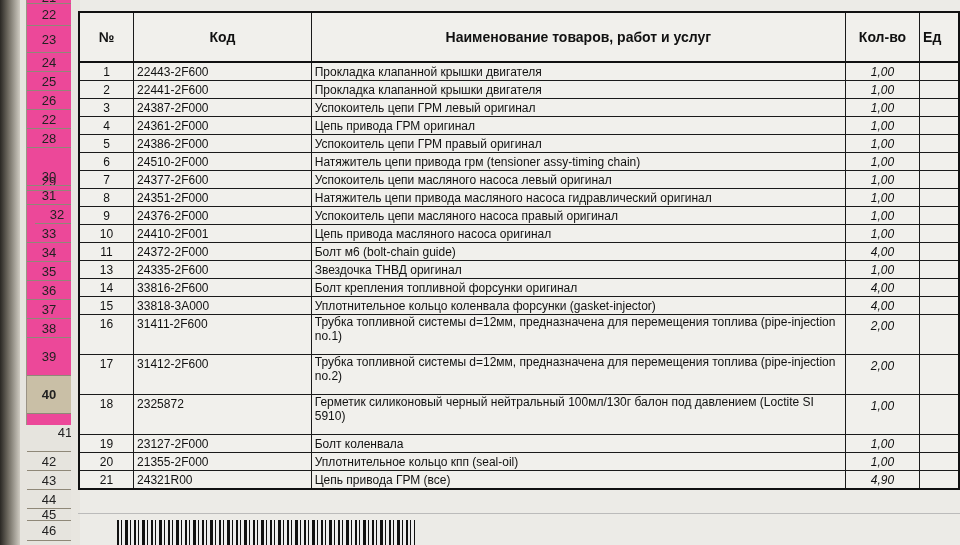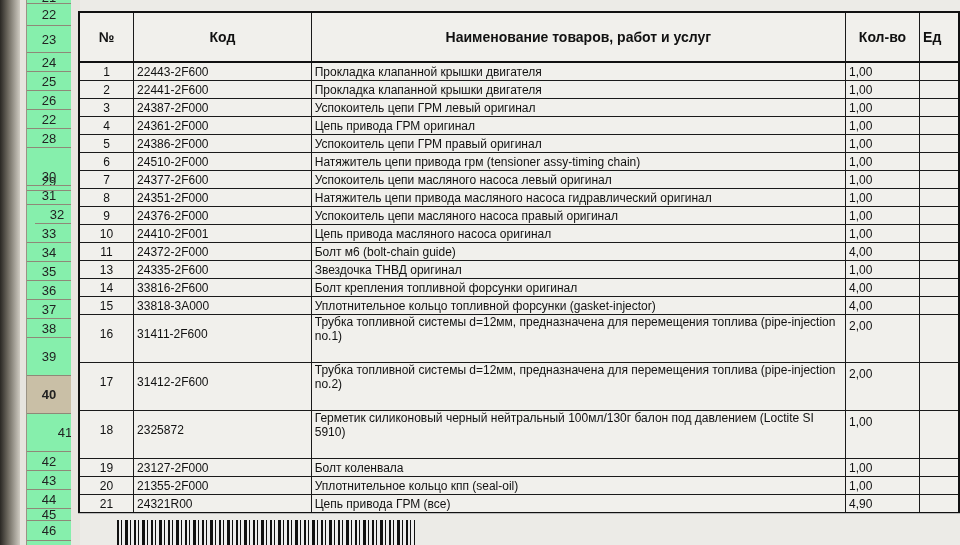--- a/index.html
+++ b/index.html
@@ -4,40 +4,40 @@
 <style>
   html, body { margin:0; padding:0; }
   body {
     width:960px; height:545px; overflow:hidden; position:relative;
     background:#e6e4de;
     font-family:"Liberation Sans", sans-serif;
     color:#111;
   }
   .left-edge { position:absolute; left:0; top:0; width:20px; height:545px;
     background:linear-gradient(90deg,#2a2824 0%,#6e6a60 40%,#cfcbc2 100%); }
-  .row-headers { position:absolute; left:26px; top:0; width:44px; height:545px;
-    background:#86efac; border-left:1px solid #9a9384; border-right:1px solid #7a7466;text-decoration:underline; }
+  .row-headers { position:absolute; left:26px; top:0; width:44px; height:425px;
+    background:#ec4899; border-left:1px solid #9a9384; border-right:1px solid #7a7466;text-decoration:underline; }
   .rh { position:absolute; left:0; width:44px; display:flex; align-items:center; justify-content:center;
     font-size:13px; color:#222; border-bottom:1px solid #8f8878; box-sizing:border-box; }
   .rh.active { background:#c9bfa6; font-weight:bold; }
   .gutter { position:absolute; left:71px; top:0; width:9px; height:545px; background:#e8e6e0; }
   .sheet { position:absolute; left:80px; top:0; right:0; height:545px; background:#ecebe7; }
   table.invoice { position:absolute; left:78px; top:11px; border-collapse:collapse; table-layout:fixed;
     border:2px solid #111; background:#f1f0ec; }
   table.invoice th, table.invoice td { border:1px solid #1a1a1a; padding:0 3px; overflow:hidden; white-space:nowrap;
     font-size:12px; line-height:14px; vertical-align:middle; }
   table.invoice th { font-weight:bold; font-size:14px; text-align:center; height:48px; border-bottom:2px solid #111; }
   table.invoice th.name-h { font-size:14px; }
   td.num { text-align:center; font-size:13px; }
   td.code { font-size:13px; }
-  td.qty { text-align:left; font-size:12px; vertical-align:bottom; padding-right:4px; }
+  td.qty { text-align:center; font-size:12px; vertical-align:bottom; padding-right:4px;font-style:italic; }
   td.unit { }
   tr.r1 td { height:17px; }
   tr.r2 td { height:35px; }
-  tr.r2 td.num, tr.r2 td.code { vertical-align:top; padding-top:12px; }
+  tr.r2 td.num, tr.r2 td.code { vertical-align:top; padding-top:2px; }
   tr.r2 td.name { white-space:normal; vertical-align:top; }
   tr.r2 td.qty { vertical-align:top; padding-top:4px; }
   .barcode { position:absolute; left:117px; top:520px; width:298px; height:25px;
     background:repeating-linear-gradient(90deg,#111 0 2px,#eee 2px 4px,#111 4px 5px,#eee 5px 8px,#111 8px 11px,#eee 11px 13px,#111 13px 14px,#eee 14px 17px); }
   .bottom-rule { position:absolute; left:78px; top:513px; width:882px; height:1px; background:#bbb; }
 </style>
 </head>
 <body>
 
 <div class="left-edge"></div>
@@ -177,21 +177,21 @@
       <tr class="r1">
         <td class="num">14</td>
         <td class="code">33816-2F600</td>
         <td class="name">Болт крепления топливной форсунки оригинал</td>
         <td class="qty">4,00</td>
         <td class="unit"></td>
       </tr>
       <tr class="r1">
         <td class="num">15</td>
         <td class="code">33818-3A000</td>
-        <td class="name">Уплотнительное кольцо топливной форсунки (gasket-injector)</td>
+        <td class="name">Уплотнительное кольцо коленвала форсунки (gasket-injector)</td>
         <td class="qty">4,00</td>
         <td class="unit"></td>
       </tr>
       <tr class="r2">
         <td class="num">16</td>
         <td class="code">31411-2F600</td>
         <td class="name">Трубка топливной системы d=12мм, предназначена для перемещения топлива (pipe-injection no.1)</td>
         <td class="qty">2,00</td>
         <td class="unit"></td>
       </tr>

